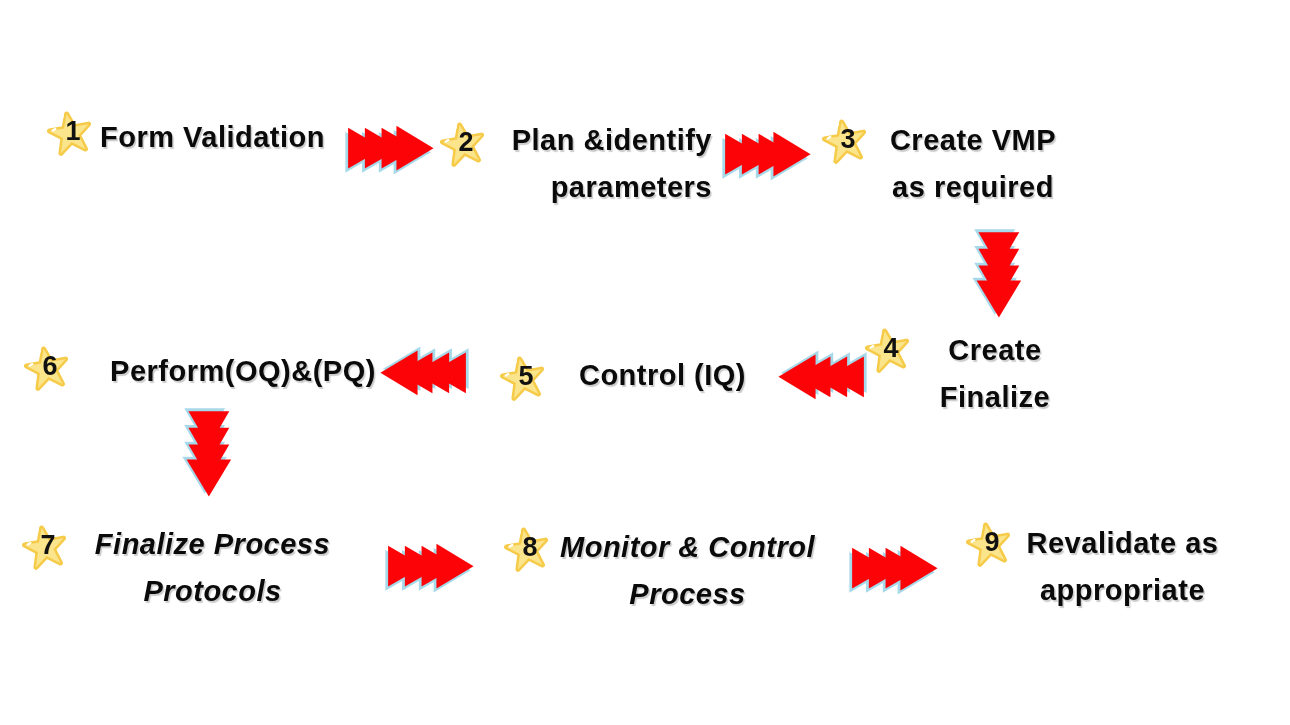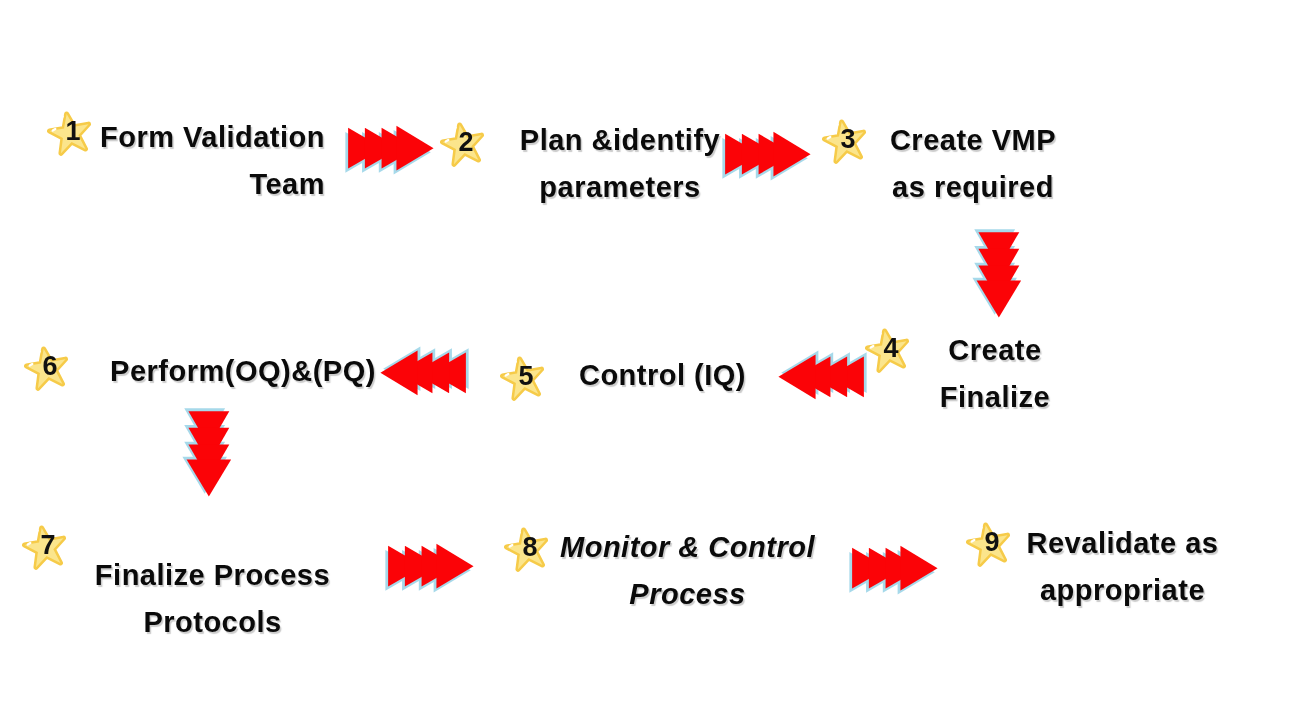--- a/index.html
+++ b/index.html
@@ -16,26 +16,26 @@
     text-align:center;
     font-weight:bold;
     font-size:29px;
     line-height:47px;
     color:#0a0a0a;
     letter-spacing:0.5px;
     text-shadow:1.5px 2px 1px rgba(160,160,160,0.55);
     white-space:nowrap;
   }
   .label-1{left:85px;  top:114px; width:240px;text-align:right;}
-  .label-2{left:500px; top:117px; width:240px;}
+  .label-2{left:472px; top:117px; width:240px;text-align:right;}
   .label-3{left:853px; top:117px; width:240px;}
   .label-4{left:875px; top:327px; width:240px;}
   .label-5{left:545px; top:352px; width:235px;}
   .label-6{left:78px;  top:348px; width:330px;}
-  .label-7{left:70px;  top:552px; width:285px;}
+  .label-7{left:70px;  top:521px; width:285px;font-style:italic;}
   .label-8{left:545px; top:524px; width:285px;font-style:italic;}
   .label-9{left:980px; top:520px; width:285px;}
 
   
   .star{
     position:absolute;
     width:46px;height:46px;
     transform:rotate(-10deg);
   }
   .star svg{width:100%;height:100%;display:block;}
@@ -153,21 +153,20 @@
   </div>
   <div class="star star-9">
     <svg viewBox="0 0 100 100">
         <use href="#handStar"></use>
       </svg>
     <span class="num">9</span>
   </div>
 
   <div class="label label-1">
     <div>Form Validation</div>
-    <div>Team</div>
   </div>
   <div class="label label-2">
     <div>Plan &amp;identify</div>
     <div>parameters</div>
   </div>
   <div class="label label-3">
     <div>Create VMP</div>
     <div>as required</div>
   </div>
   <div class="label label-4">

